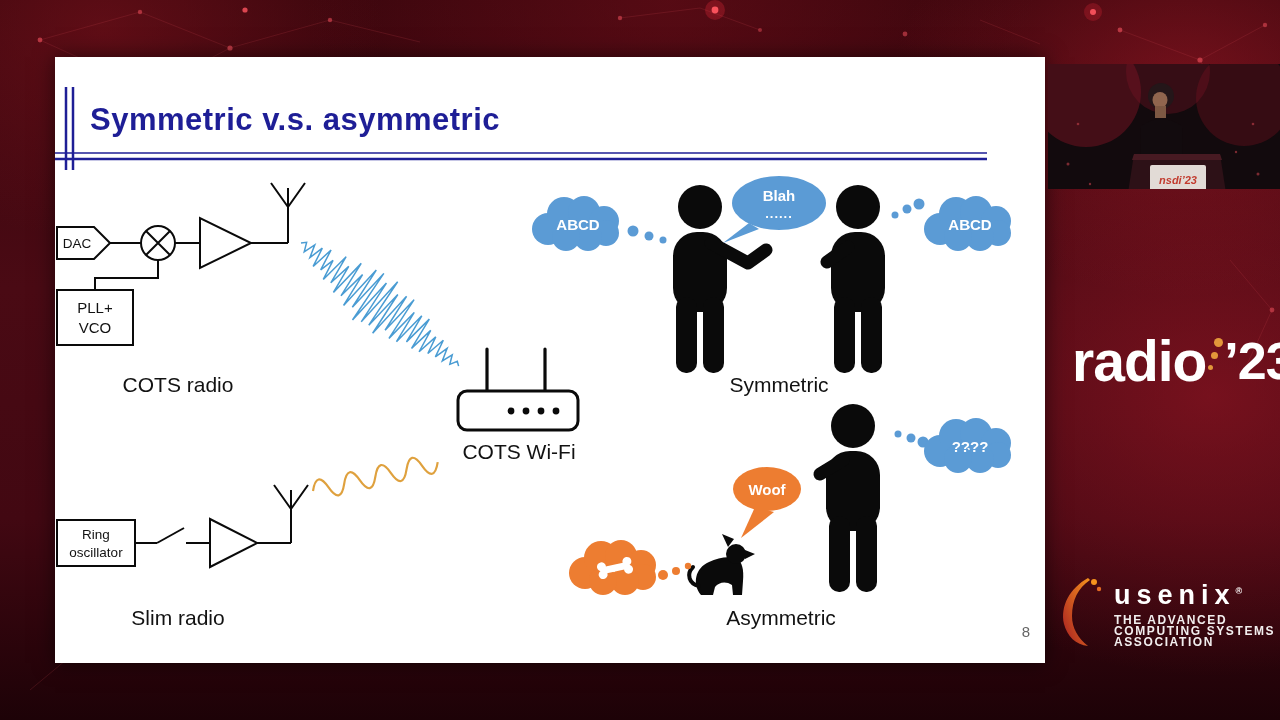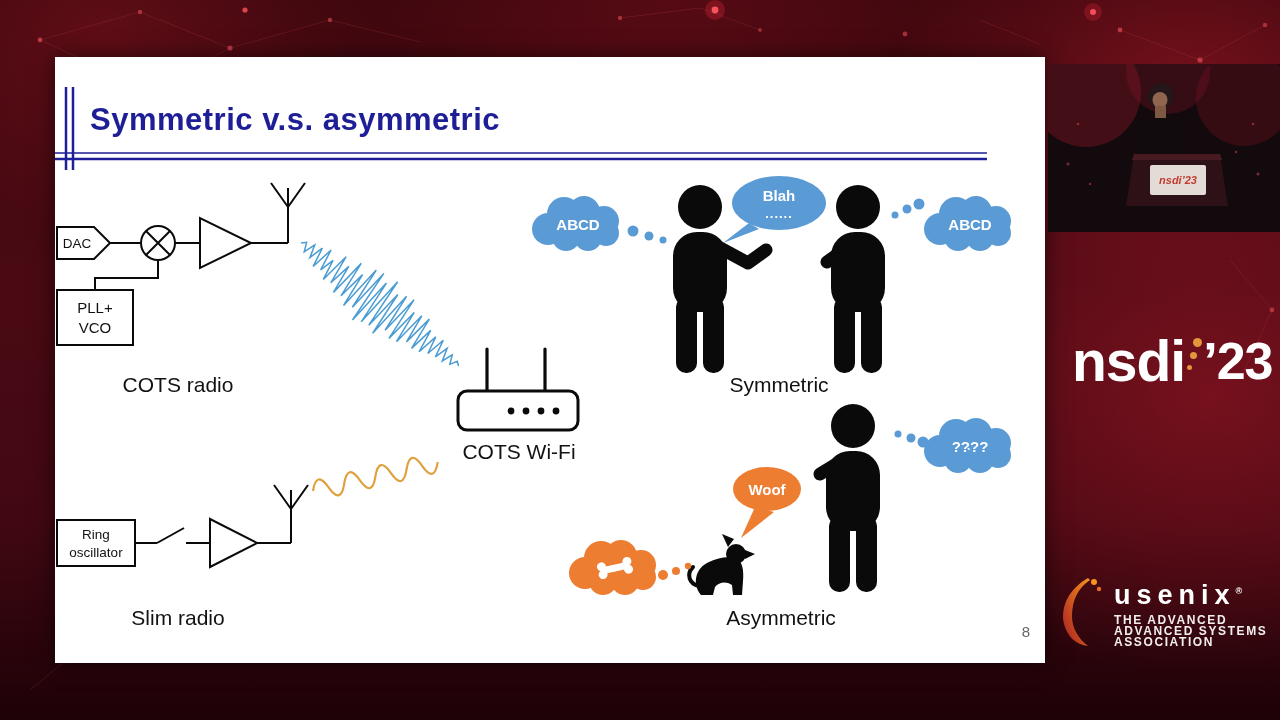--- a/index.html
+++ b/index.html
@@ -27,21 +27,21 @@
   .t-boxsm{font-size:13.5px;fill:#121212;}
   .t-cloud{font-size:15px;font-weight:700;fill:#ffffff;}
   .t-dots{font-size:13px;font-weight:700;fill:#ffffff;letter-spacing:1px;}
   .t-page{font-size:15px;fill:#666666;}
   .ln{stroke:#0a0a0a;stroke-width:2;fill:none;}
   .ln3{stroke:#0a0a0a;stroke-width:3.2;fill:none;stroke-linecap:round;}
   .arm{stroke:#0a0a0a;stroke-width:13;fill:none;stroke-linecap:round;stroke-linejoin:round;}
   .navy{stroke:#1e1e96;}
 
   .video{
-    position:absolute;left:1048px;top:64px;width:232px;height:168px;
+    position:absolute;left:1048px;top:64px;width:232px;height:125px;
     background:#120a0d;overflow:hidden;
   }
   .nsdi-logo{
     position:absolute;left:1072px;top:330px;display:flex;align-items:flex-start;
     color:#fff;font-weight:800;font-size:57px;letter-spacing:-1px;line-height:62px;
   }
   .nsdi-year{font-size:52px;margin-left:3px;line-height:62px;}
   .nsdi-dots{display:inline-block;width:13px;height:48px;position:relative;margin:0 1px;}
   .nsdi-dots::before{
     content:"";position:absolute;left:1px;bottom:8px;width:5px;height:5px;border-radius:50%;
@@ -283,40 +283,40 @@
       <g>
         <path d="M 78,142 L 86,90 L 172,90 L 180,142 Z" fill="#2d1117"></path>
         <path d="M 86,90 L 172,90 L 174,96 L 84,96 Z" fill="#471a22"></path>
         <rect x="102" y="101" width="56" height="30" rx="2" fill="#e2dbd6"></rect>
         <text x="130" y="120" text-anchor="middle" font-family="Liberation Sans, sans-serif" font-size="11" font-weight="bold" font-style="italic" fill="#c23b2e">nsdi’23</text>
       </g>
     </svg>
   </div>
 
   <div class="nsdi-logo">
-    <span class="nsdi-name">nsdi</span>
+    <span class="nsdi-name">radio</span>
     <span class="nsdi-dots"></span>
     <span class="nsdi-year">’23</span>
   </div>
 
   <div class="usenix">
     <svg class="usenix-mark" width="46" height="72" viewBox="0 0 46 72">
       <defs>
         <linearGradient id="ug" x1="0" y1="1" x2="1" y2="0">
           <stop offset="0" stop-color="#a61b22"></stop>
           <stop offset="1" stop-color="#f7941d"></stop>
         </linearGradient>
       </defs>
       <path d="M 30,2 C 12,12 2,30 6,48 C 9,60 18,69 30,70 C 20,62 14,52 14,40 C 14,24 20,12 32,4 Z" fill="url(#ug)"></path>
       <circle cx="36" cy="6" r="3" fill="#f7941d"></circle>
       <circle cx="41" cy="13" r="2.2" fill="#e46b24"></circle>
     </svg>
     <div class="usenix-right">
       <div class="usenix-word"><span>usenix</span><sup>®</sup></div>
       <div class="usenix-tagline">
         <div>THE ADVANCED</div>
-        <div>ADVANCED SYSTEMS</div>
+        <div>COMPUTING SYSTEMS</div>
         <div>ASSOCIATION</div>
       </div>
     </div>
   </div>
 
 </div>
 
 </body></html>

